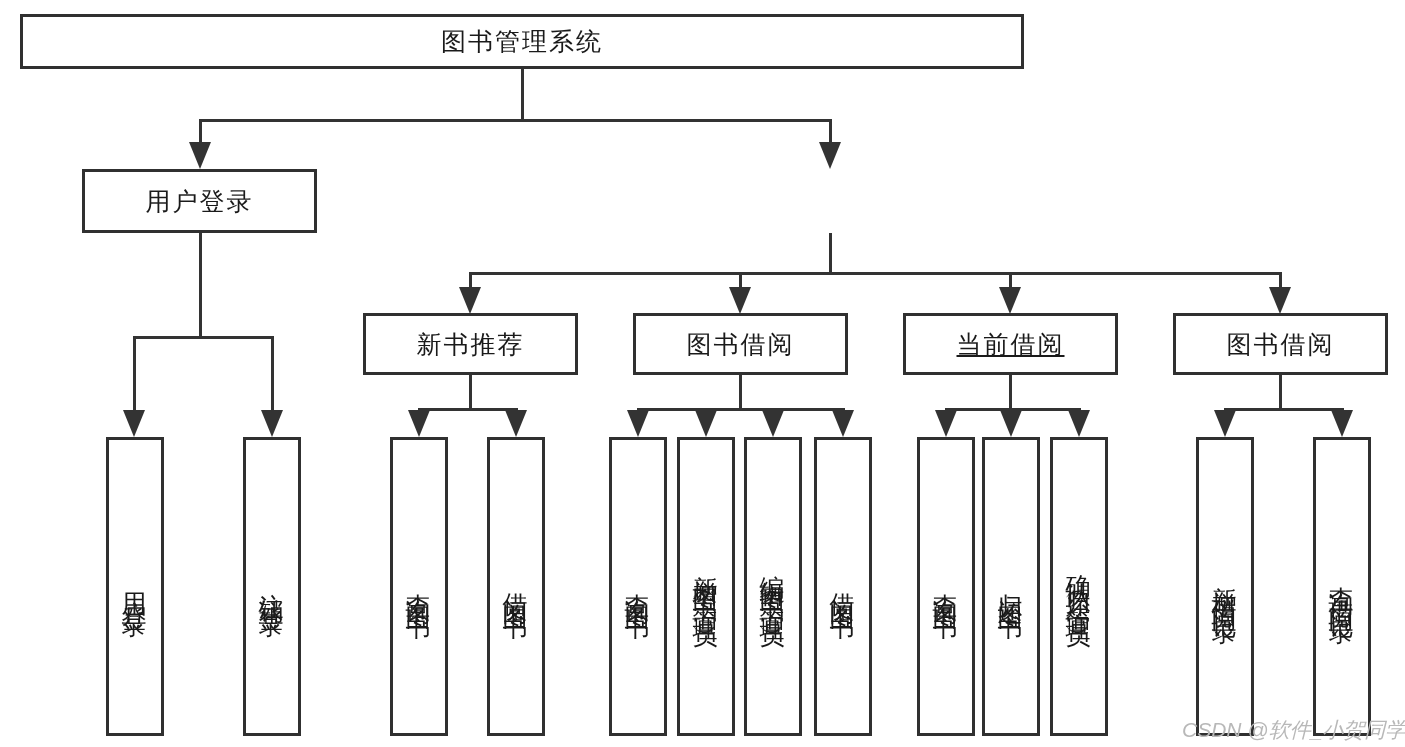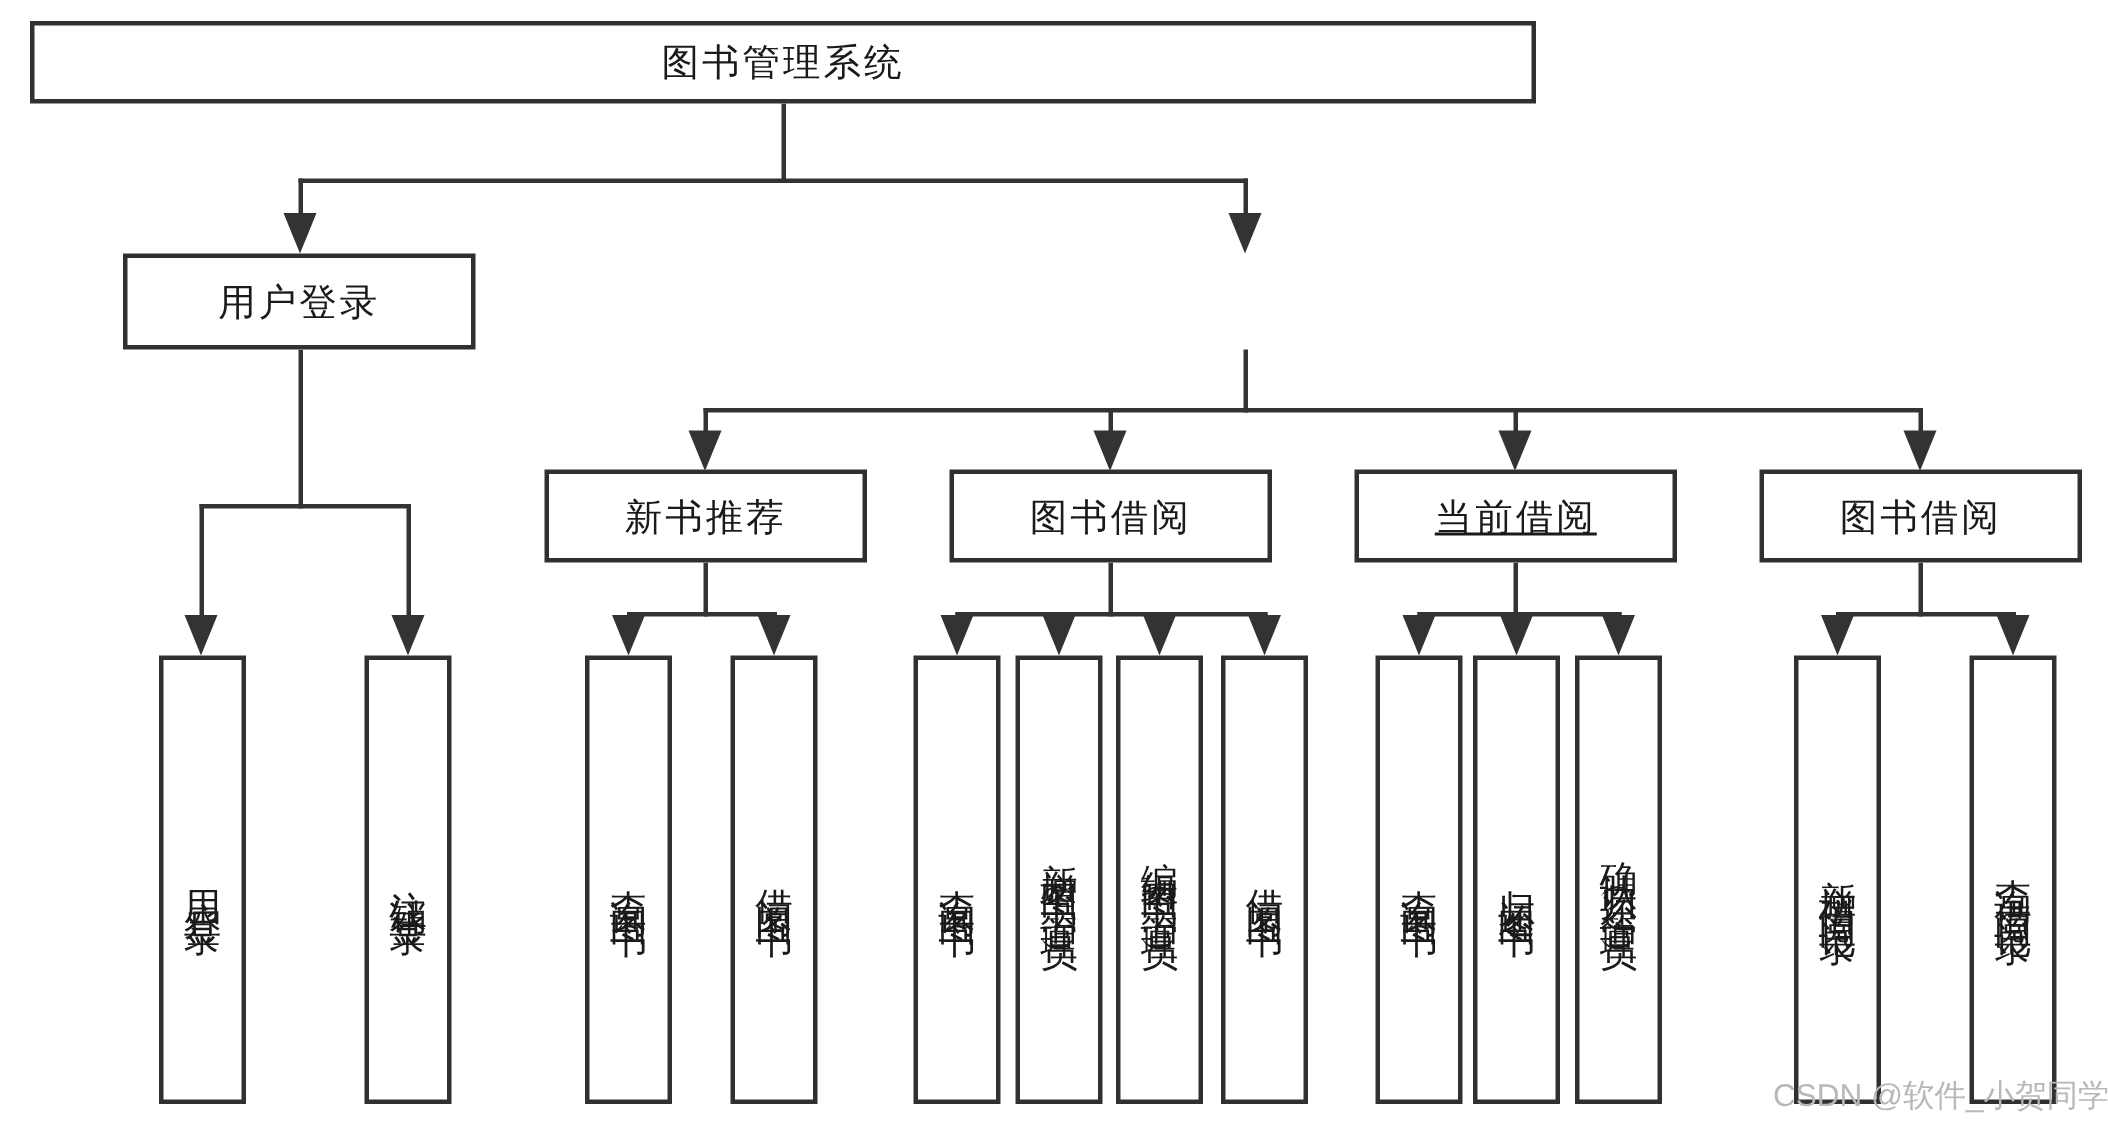--- a/index.html
+++ b/index.html
@@ -55,20 +55,21 @@
     z-index: 1;
   }
   .watermark {
     position: absolute;
     left: 1182px;
     top: 716px;
     font-size: 21px;
     color: #b8b8b8;
     white-space: nowrap;
     z-index: 5;
+    font-style: italic;
   }
 </style>
 </head>
 <body>
 
 <div id="canvas">
 
   <div class="hbox" style="left:20px; top:14px; width:1004px; height:55px;">图书管理系统</div>
 
   <div class="vline" style="left:521px; top:69px; height:53px;"></div>

